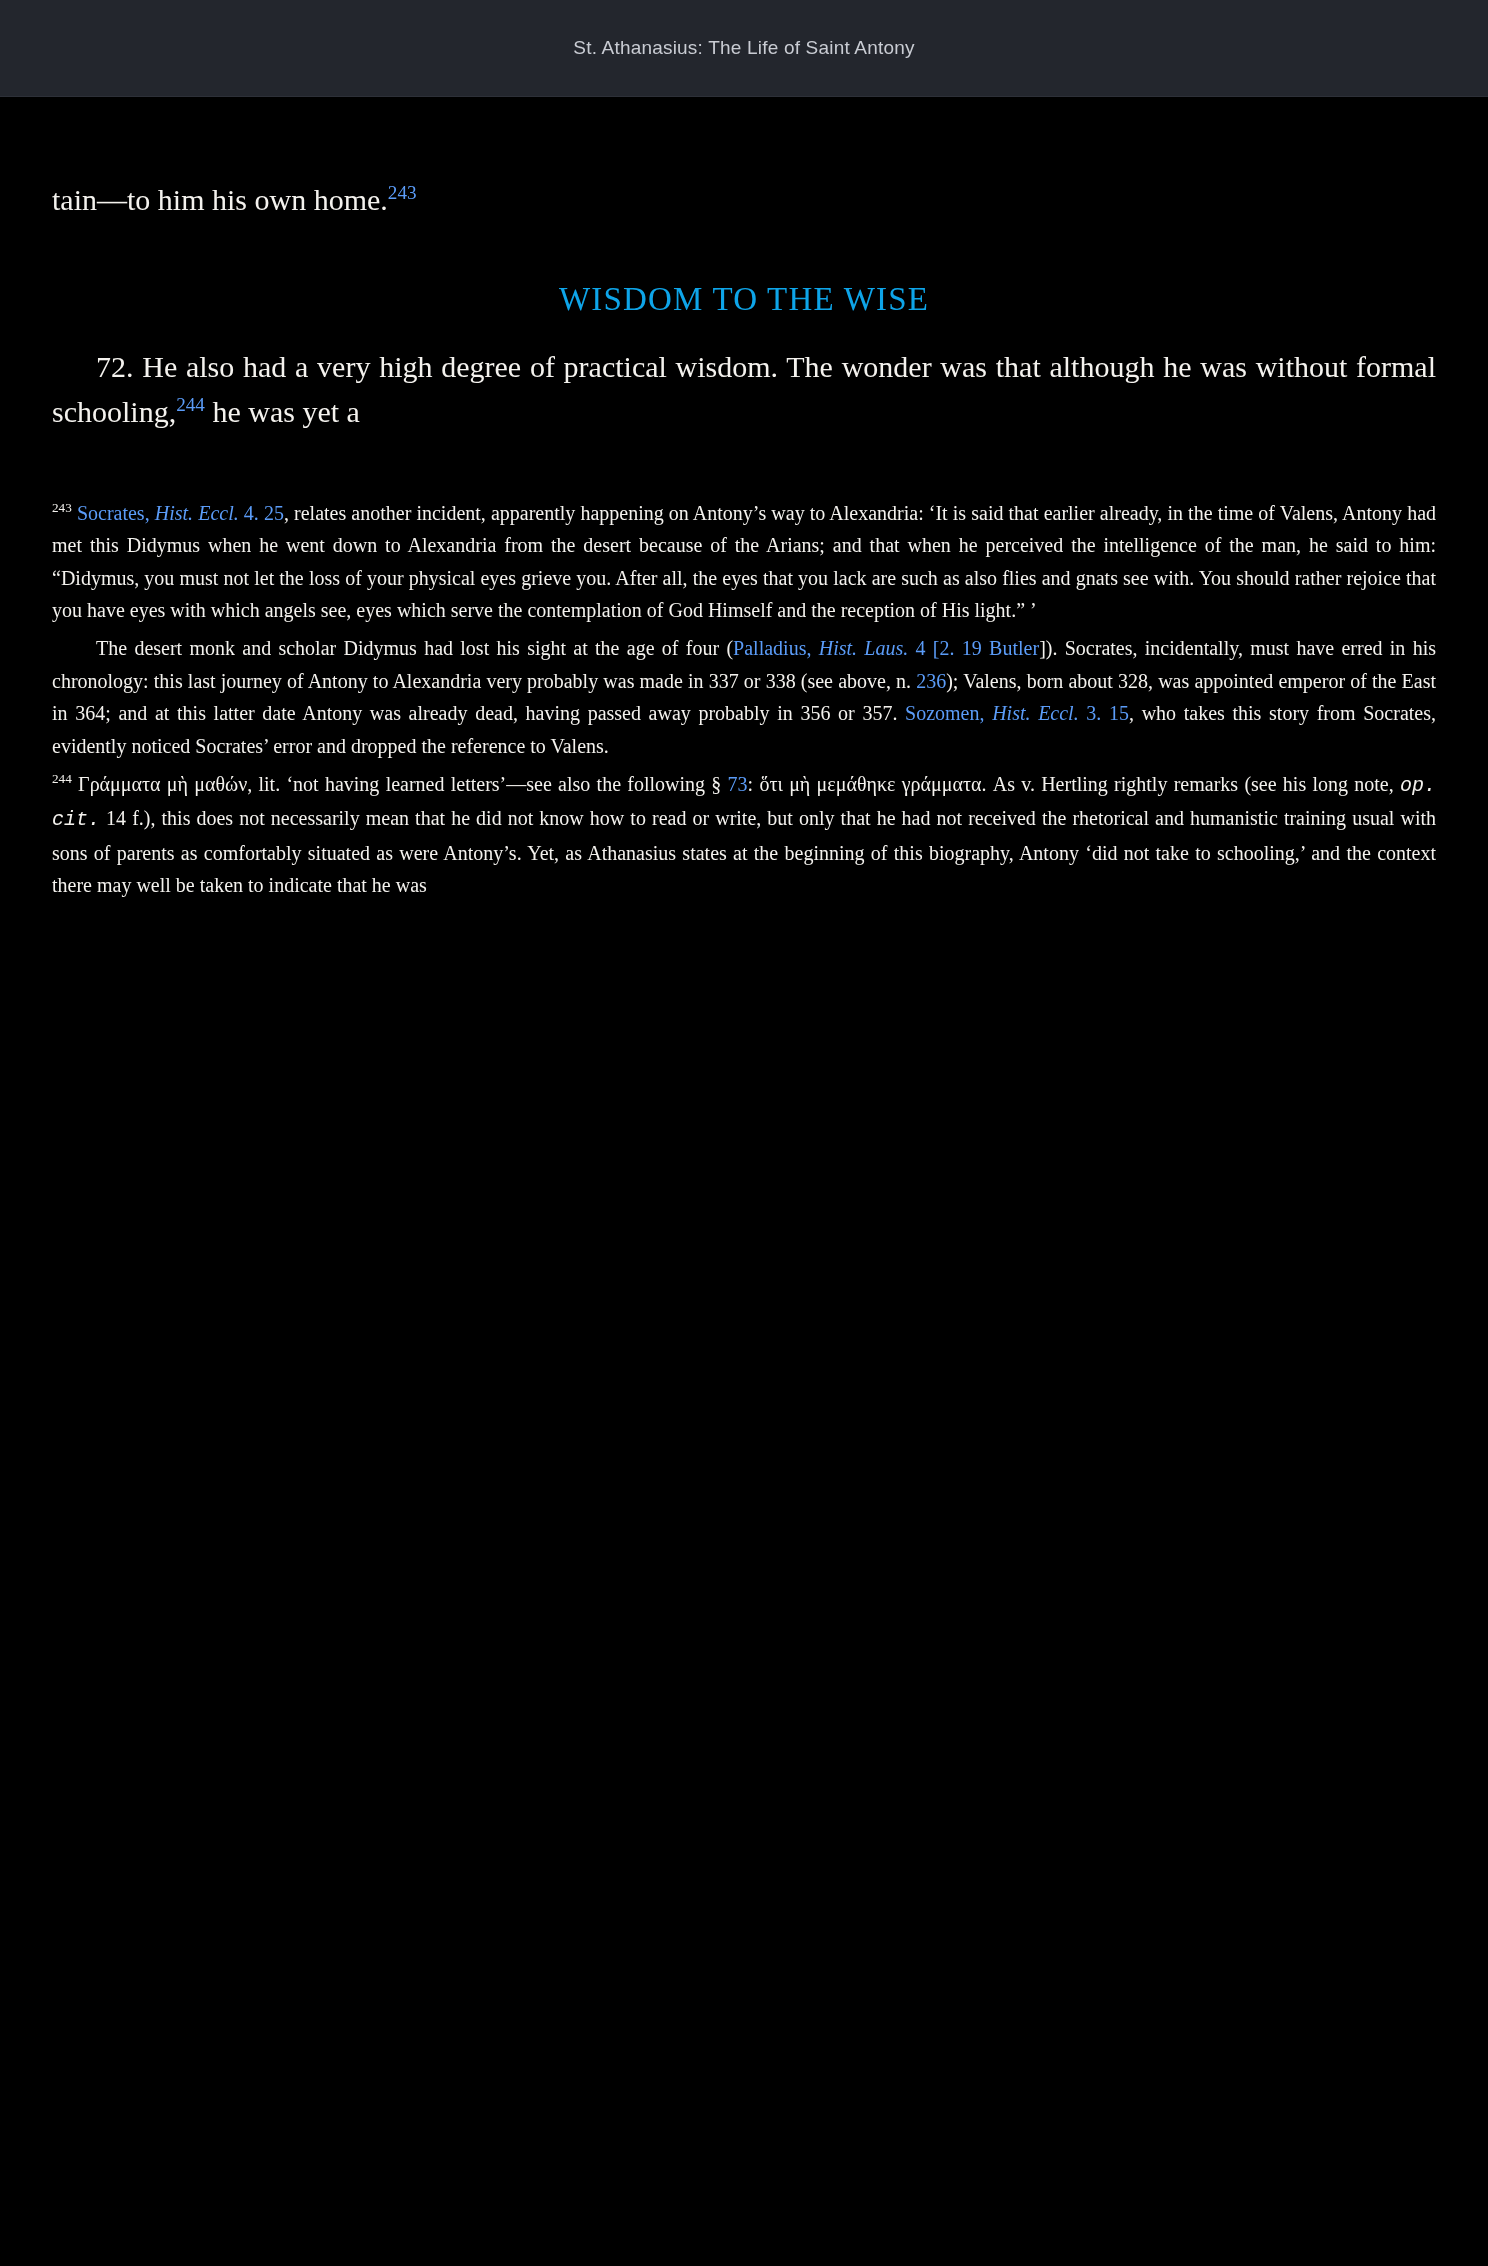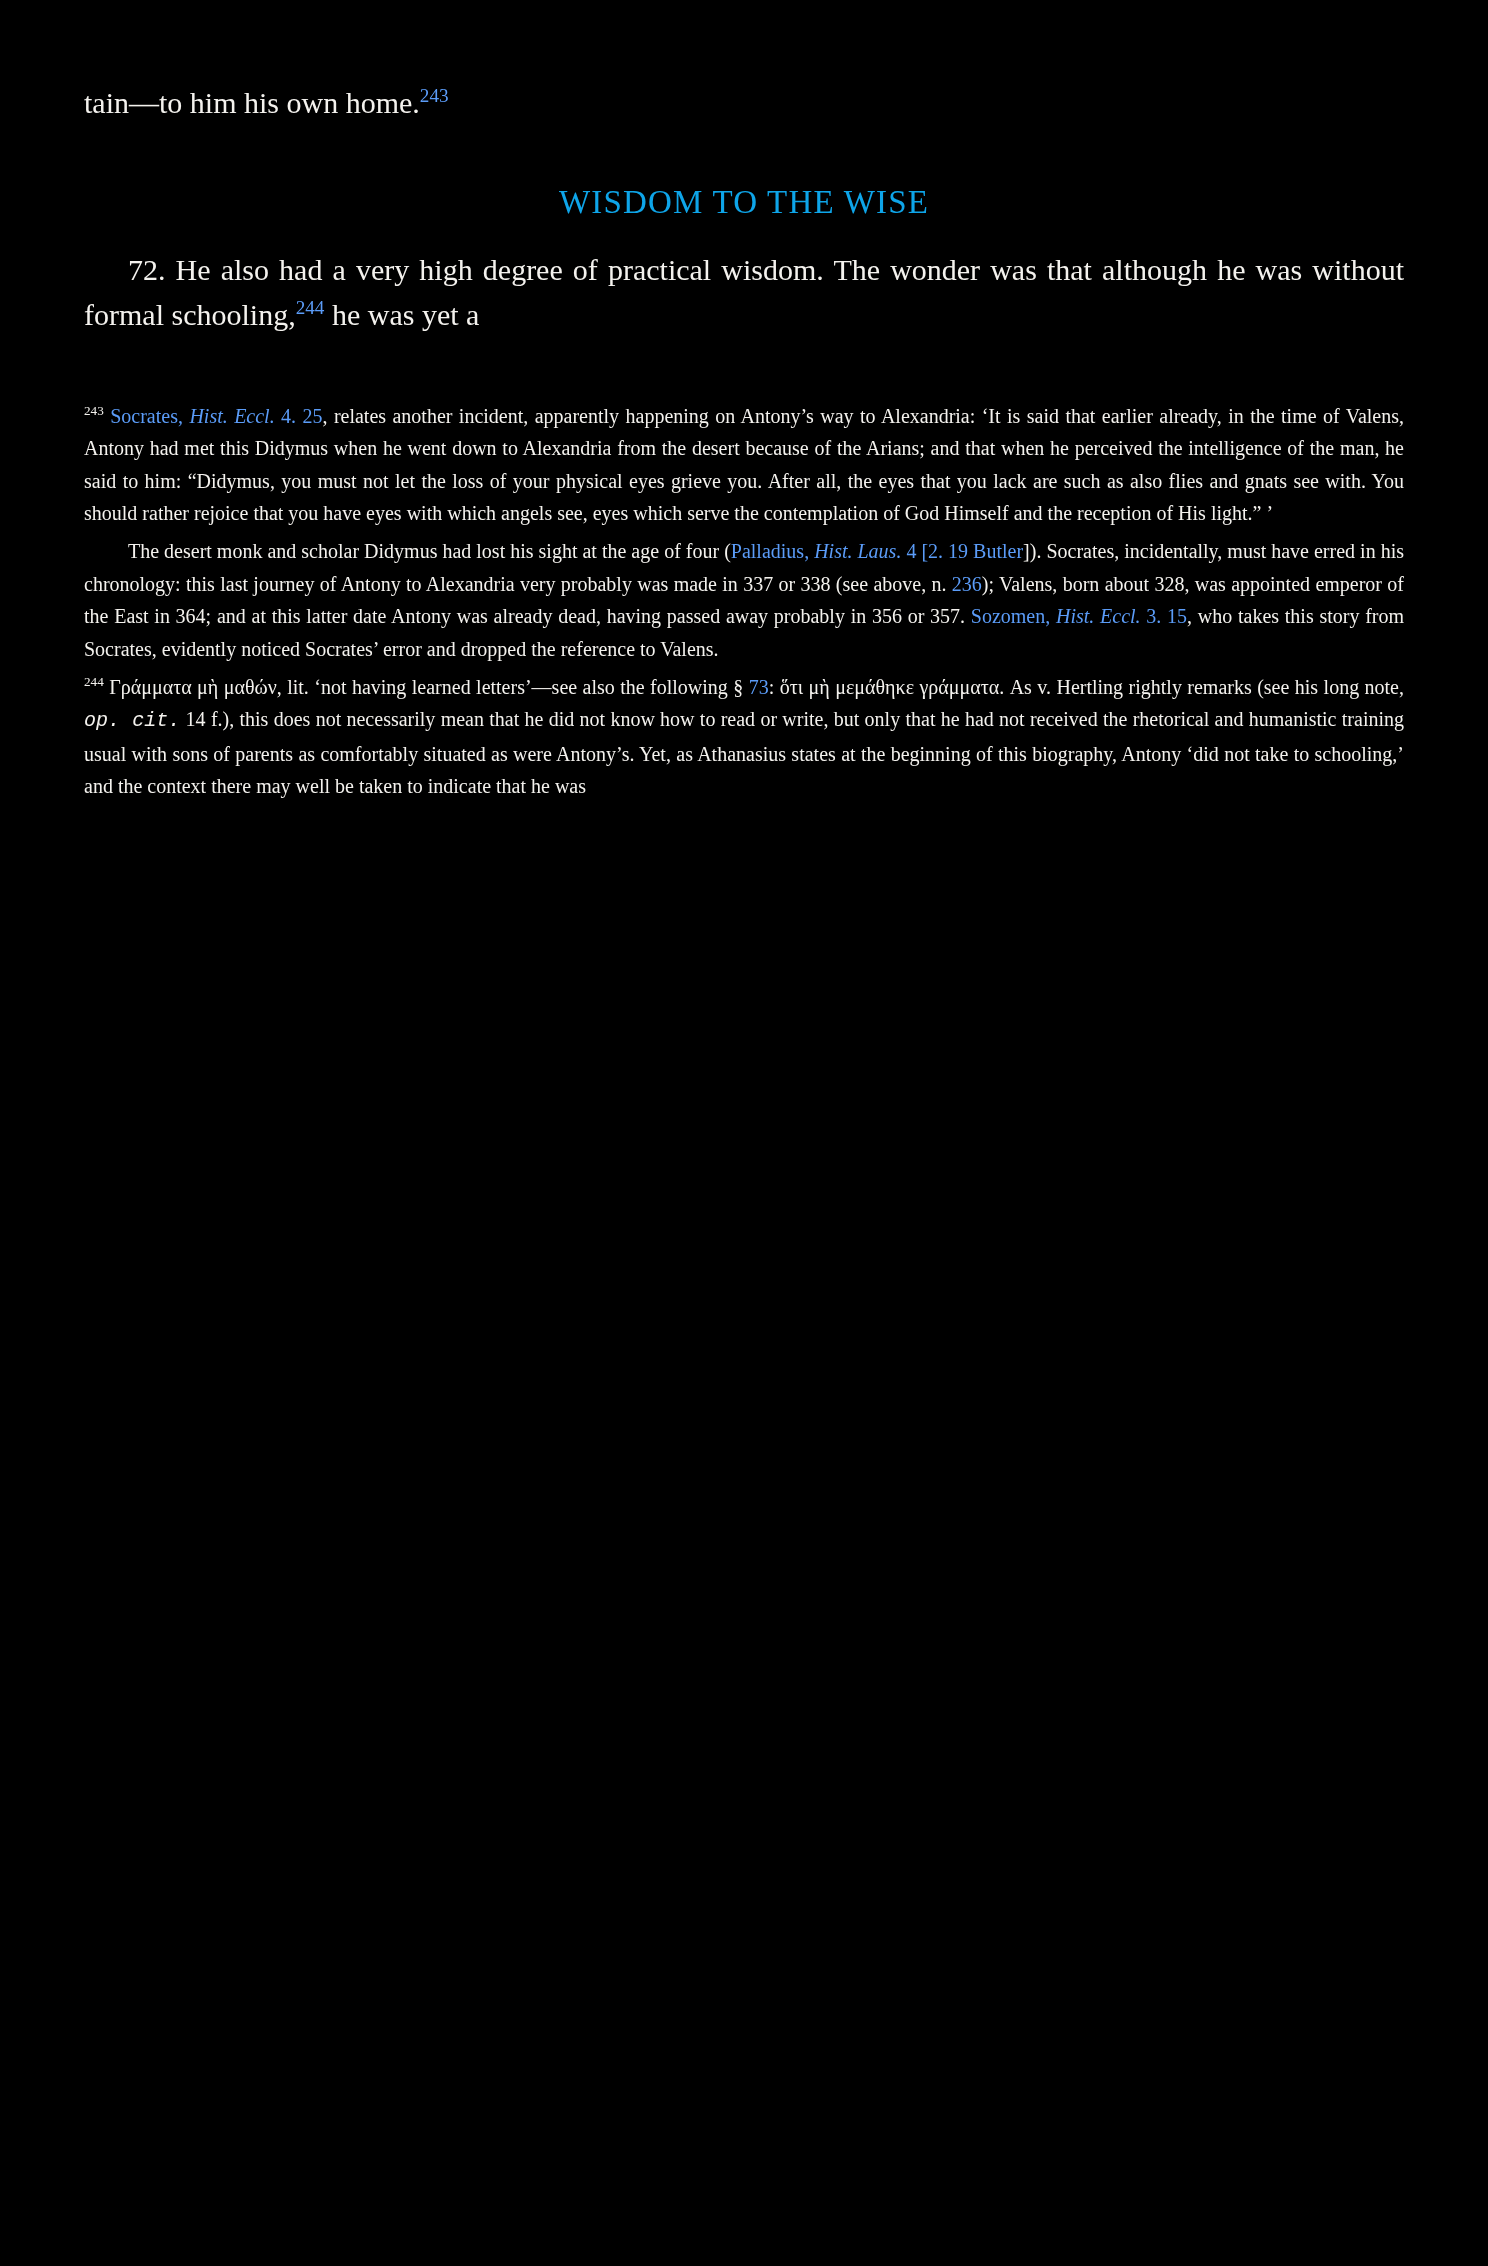--- a/index.html
+++ b/index.html
@@ -27,21 +27,21 @@
     justify-content: center;
     border-bottom: 1px solid #2d3038;
   }
   .titlebar-text {
     font-family: "Liberation Sans", sans-serif;
     font-size: 19px;
     color: #c9ccd3;
     letter-spacing: 0.2px;
   }
   .content {
-    padding: 0 84px;
+    padding: 0 52px;
     margin-top: 40px;
   }
   .body-top {
     margin-top: 80px;
   }
   p {
     margin: 0;
     font-size: 30px;
     line-height: 1.52;
     text-align: justify;
@@ -90,20 +90,23 @@
   }
   .it { font-style: italic; font-family: Liberation Mono, monospace; }
   .gap { margin-top: 6px; }
   .spacer { height: 40px; }
 </style>
 </head>
 <body>
 
 <div class="page">
 
+  <div class="titlebar">
+    <span class="titlebar-text">St. Athanasius: The Life of Saint Antony</span>
+  </div>
 
   <div class="content">
 
     <p class="no-indent body-top"><span>tain—to him his own home.</span><sup class="sup link">243</sup></p>
 
     <div class="heading">WISDOM TO THE WISE</div>
 
     <p class="indent"><span>72.</span><span> He also had a very high degree of practical wisdom. The wonder was that although he was without formal schooling,</span><sup class="sup link">244</sup><span> he was yet a</span></p>
 
     <div class="notes">

